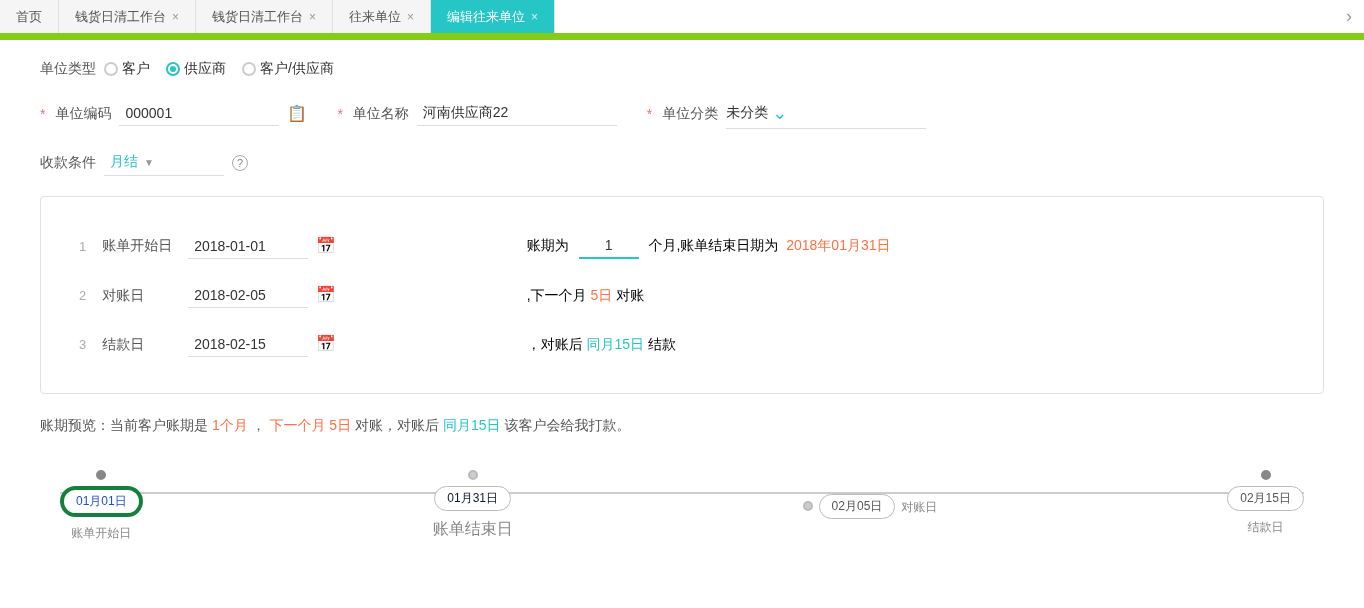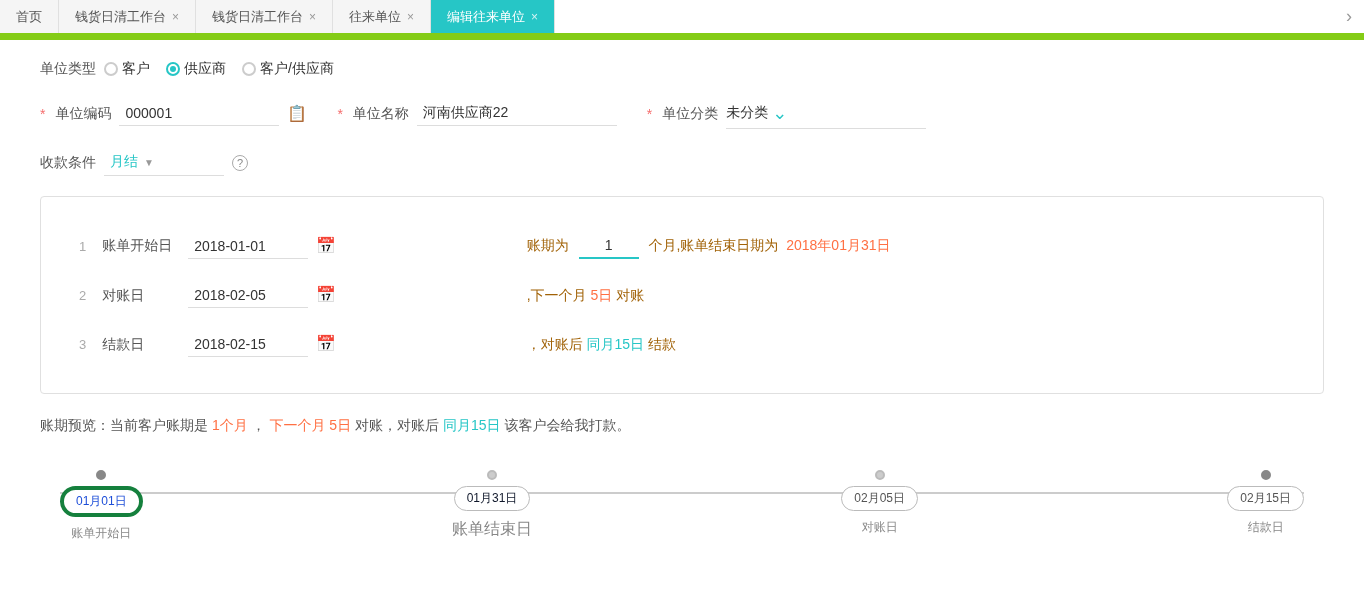--- a/index.html
+++ b/index.html
@@ -196,21 +196,21 @@
       border: none;
       border-bottom: 2px solid #26c6c6;
       outline: none;
       padding: 4px 6px;
       font-size: 14px;
       color: #333;
       background: transparent;
       width: 60px;
       text-align: center;
     }
-    .step-text { color: #a16207; }
+    .step-text { color: #000000; }
     .highlight-orange { color: #ff7043; }
     .highlight-teal { color: #26c6c6; }
 
     
     .preview-text {
       color: #555;
       margin-bottom: 24px;
       font-size: 14px;
       line-height: 1.6;
     }
@@ -393,21 +393,21 @@
       <div style="display:flex;flex-direction:column;align-items:center;gap:6px;">
         <div style="width:10px;height:10px;border-radius:50%;background:#888;border:2px solid #888;"></div>
         <div style="border:4px solid #15803d;border-radius:20px;padding:3px 12px;font-size:12px;color:#1d4ed8;background:#fff;white-space:nowrap;">01月01日</div>
         <div style="font-size:12px;color:#888;margin-top:2px;">账单开始日</div>
       </div>
       <div style="display:flex;flex-direction:column;align-items:center;gap:6px;">
         <div style="width:10px;height:10px;border-radius:50%;background:#ccc;border:2px solid #bbb;"></div>
         <div style="border:1px solid #bbb;border-radius:20px;padding:3px 12px;font-size:12px;color:#0f172a;background:#fff;white-space:nowrap;">01月31日</div>
         <div style="font-size:16px;color:#888;margin-top:2px;">账单结束日</div>
       </div>
-      <div style="display:flex;flex-direction:column;align-items:center;gap:6px;">
+      <div style="display:flex;flex-direction:row;align-items:center;gap:6px;">
         <div style="width:10px;height:10px;border-radius:50%;background:#ccc;border:2px solid #bbb;"></div>
         <div style="border:1px solid #bbb;border-radius:20px;padding:3px 12px;font-size:12px;color:#555;background:#fff;white-space:nowrap;">02月05日</div>
         <div style="font-size:12px;color:#888;margin-top:2px;">对账日</div>
       </div>
       <div style="display:flex;flex-direction:column;align-items:center;gap:6px;">
         <div style="width:10px;height:10px;border-radius:50%;background:#888;border:2px solid #888;"></div>
         <div style="border:1px solid #bbb;border-radius:20px;padding:3px 12px;font-size:12px;color:#555;background:#fff;white-space:nowrap;">02月15日</div>
         <div style="font-size:12px;color:#888;margin-top:2px;">结款日</div>
       </div>
     </div>

